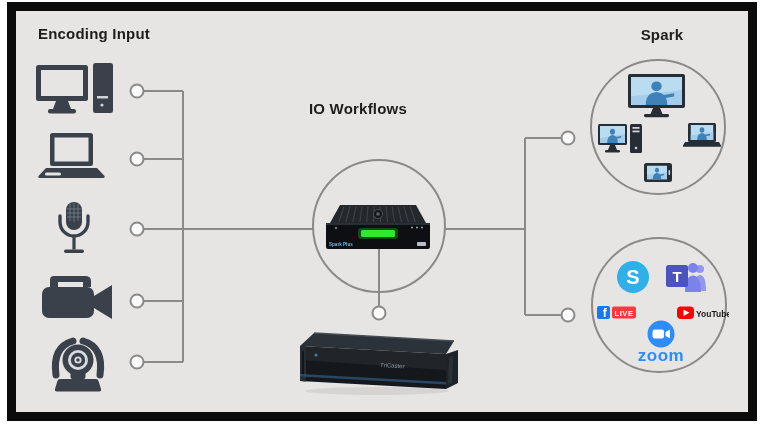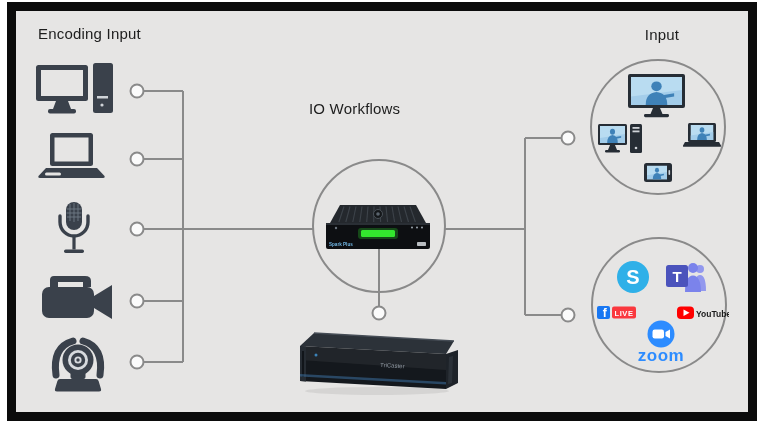--- a/index.html
+++ b/index.html
@@ -1,21 +1,21 @@
 <!DOCTYPE html>
 <html><head>
 <meta charset="utf-8">
 <style>
   html,body{margin:0;padding:0;background:#ffffff;}
   #stage{position:relative;width:768px;height:424px;background:#ffffff;overflow:hidden;
          font-family:"Liberation Sans",sans-serif;}
   #frame{position:absolute;left:7px;top:2px;width:750px;height:419px;box-sizing:border-box;
          border:9px solid #0b0b0b;background:#e6e5e4;}
   .abs{position:absolute;}
-  .title{position:absolute;font-weight:normal;color:#1d1d1d;font-size:15px;letter-spacing:.2px;}
+  .title{position:absolute;font-weight:bold;color:#1d1d1d;font-size:15px;letter-spacing:.2px;}
   svg{display:block;}
   text{font-family:"Liberation Sans",sans-serif;}
 </style>
 </head>
 <body>
 
 <div id="stage">
   <div id="frame"></div>
 
   <svg width="0" height="0" style="position:absolute" aria-hidden="true">
@@ -52,21 +52,21 @@
       <circle cx="137" cy="301" r="6.5"></circle>
       <circle cx="137" cy="362" r="6.5"></circle>
       <circle cx="568" cy="138" r="6.5"></circle>
       <circle cx="568" cy="315" r="6.5"></circle>
       <circle cx="379" cy="313" r="6.5"></circle>
     </g>
   </svg>
 
   <div class="title" style="left:38px;top:25px">Encoding Input</div>
   <div class="title" style="left:309px;top:100px;width:140px;text-align:left">IO Workflows</div>
-  <div class="title" style="left:612px;top:26px;width:100px;text-align:center">Input</div>
+  <div class="title" style="left:612px;top:26px;width:100px;text-align:center">Spark</div>
 
   <svg class="abs" style="left:35px;top:62px" width="78" height="54" viewBox="0 0 78 54">
     <rect x="1" y="3" width="52" height="36" rx="2.5" fill="#3a414b"></rect>
     <rect x="6" y="8" width="42" height="26" fill="#e6e5e4"></rect>
     <polygon points="21,39 33,39 36,47 18,47" fill="#3a414b"></polygon>
     <rect x="13" y="47" width="28" height="4.5" rx="2" fill="#3a414b"></rect>
     <rect x="58" y="1" width="20" height="50" rx="2.5" fill="#3a414b"></rect>
     <rect x="62" y="34" width="11" height="2.5" fill="#cfd3d8"></rect>
     <circle cx="67" cy="43" r="1.6" fill="#cfd3d8"></circle>
   </svg>

